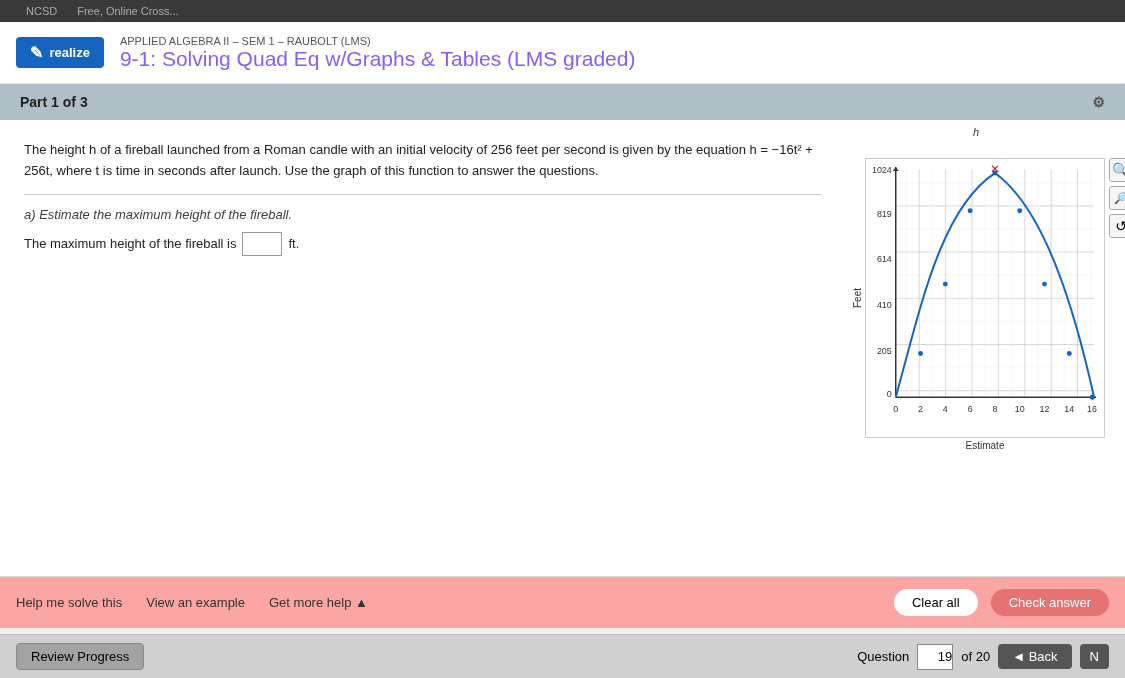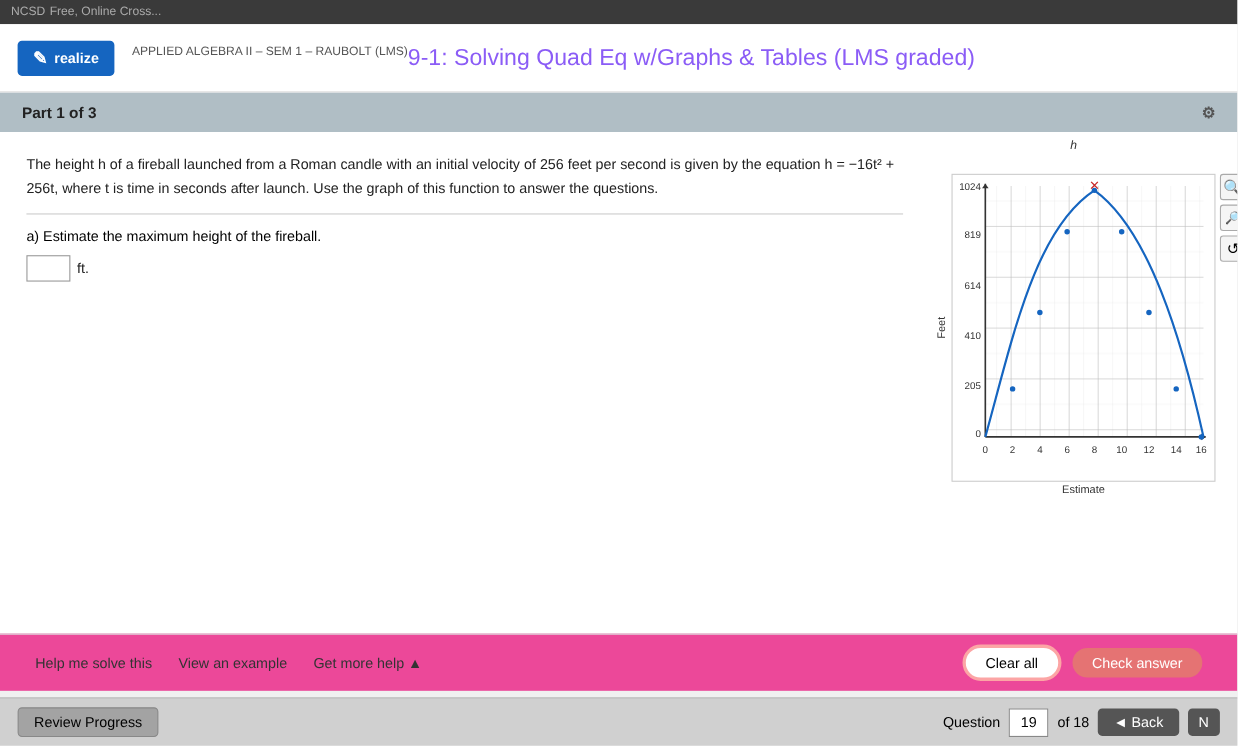--- a/index.html
+++ b/index.html
@@ -3,24 +3,24 @@
   <meta charset="utf-8">
   <style>
     * { box-sizing: border-box; margin: 0; padding: 0; }
     body { font-family: Arial, sans-serif; background: #e8e8e8; font-size: 14px; width: 1125px; height: 678px; overflow: hidden; }
 
     
     .browser-bar {
       background: #3a3a3a;
       color: #ccc;
       font-size: 11px;
-      padding: 3px 10px;
-      display: flex;
-      align-items: center;
-      gap: 4px;
+      padding: 3px 26px;
+      display: flex;
+      align-items: center;
+      gap: 20px;
       height: 22px;
     }
     .browser-bar span { color: #aaa; }
 
     
     .header {
       background: #fff;
       padding: 8px 16px;
       display: flex;
       align-items: center;
@@ -35,21 +35,21 @@
       border-radius: 4px;
       padding: 6px 14px;
       font-size: 13px;
       font-weight: bold;
       cursor: pointer;
       display: flex;
       align-items: center;
       gap: 6px;
     }
     .realize-btn .edit-icon { font-size: 16px; }
-    .header-title-block { display: flex; flex-direction: row; }
+    .header-title-block { display: flex; flex-direction: column; }
     .header-subtitle { font-size: 11px; color: #555; }
     .header-title { font-size: 21px; font-weight: normal; color: #8b5cf6; }
 
     
     .main-content {
       background: #f0f0f0;
       padding: 0;
       height: calc(678px - 22px - 62px - 44px);
       overflow: hidden;
     }
@@ -75,21 +75,21 @@
       padding: 20px 24px;
       display: flex;
       gap: 20px;
       height: calc(100% - 42px - 52px);
     }
 
     
     .left-panel { flex: 1; }
     .problem-text { font-size: 13px; color: #222; line-height: 1.6; margin-bottom: 12px; }
     .divider-line { border: none; border-top: 1px solid #ccc; margin: 12px 0; }
-    .question-text { font-size: 13px; color: #000000; margin-bottom: 10px; }
+    .question-text { font-size: 13px; color: #404040; margin-bottom: 10px; font-style: italic; }
     .answer-row { display: flex; align-items: center; gap: 6px; font-size: 13px; color: #222; }
     .answer-input {
       width: 40px;
       height: 24px;
       border: 1px solid #999;
       padding: 2px 4px;
       font-size: 13px;
     }
 
     
@@ -121,23 +121,23 @@
       cursor: pointer;
       display: flex;
       align-items: center;
       justify-content: center;
       font-size: 14px;
       border-radius: 3px;
     }
 
     
     .bottom-bar {
-      background: #ec4899;
+      background: #fca5a5;
       border-top: 1px solid #ddd;
-      padding: 10px 32px;
+      padding: 10px 16px;
       display: flex;
       align-items: center;
       justify-content: space-between;
       height: 52px;
     }
     .bottom-left { display: flex; gap: 24px; }
     .bottom-link {
       color: #333;
       font-size: 13px;
       cursor: pointer;
@@ -180,21 +180,21 @@
       border-radius: 4px;
       padding: 5px 14px;
       font-size: 13px;
       cursor: pointer;
     }
     .footer-nav-right { display: flex; align-items: center; gap: 8px; font-size: 13px; }
     .question-input {
       width: 36px;
       height: 26px;
       border: 1px solid #888;
-      text-align: center;
+      text-align: right;
       font-size: 13px;
     }
     .nav-btn {
       background: #555;
       color: white;
       border: none;
       border-radius: 4px;
       padding: 5px 14px;
       font-size: 13px;
       cursor: pointer;
@@ -266,20 +266,21 @@
     <span class="part-header-right">⚙</span>
   </div>
 
   <div class="content-body">
 
     <div class="left-panel">
       <p class="problem-text">The height h of a fireball launched from a Roman candle with an initial velocity of 256 feet per second is given by the equation h = −16t² + 256t, where t is time in seconds after launch. Use the graph of this function to answer the questions.</p>
       <hr class="divider-line">
       <p class="question-text">a) Estimate the maximum height of the fireball.</p>
       <div class="answer-row">
+        <span>The maximum height of the fireball is</span>
         <input class="answer-input" type="text" value="" style="">
         <span>ft.</span>
       </div>
     </div>
 
     <div class="right-panel">
       <div class="graph-wrapper">
         <span class="graph-h-label">h</span>
         <div style="position:relative; display:flex; align-items:center;">
           <div class="graph-axis-label-y">Feet</div>
@@ -367,17 +368,17 @@
       <button class="check-answer-btn">Check answer</button>
     </div>
   </div>
 </div>
 
 <div class="footer-nav">
   <button class="review-btn">Review Progress</button>
   <div class="footer-nav-right">
     <span>Question</span>
     <input class="question-input" type="text" value="19" style="">
-    <span>of 18</span>
+    <span>of 20</span>
     <button class="nav-btn">◄ Back</button>
     <button class="nav-btn-next">N</button>
   </div>
 </div>
 
 </body></html>

